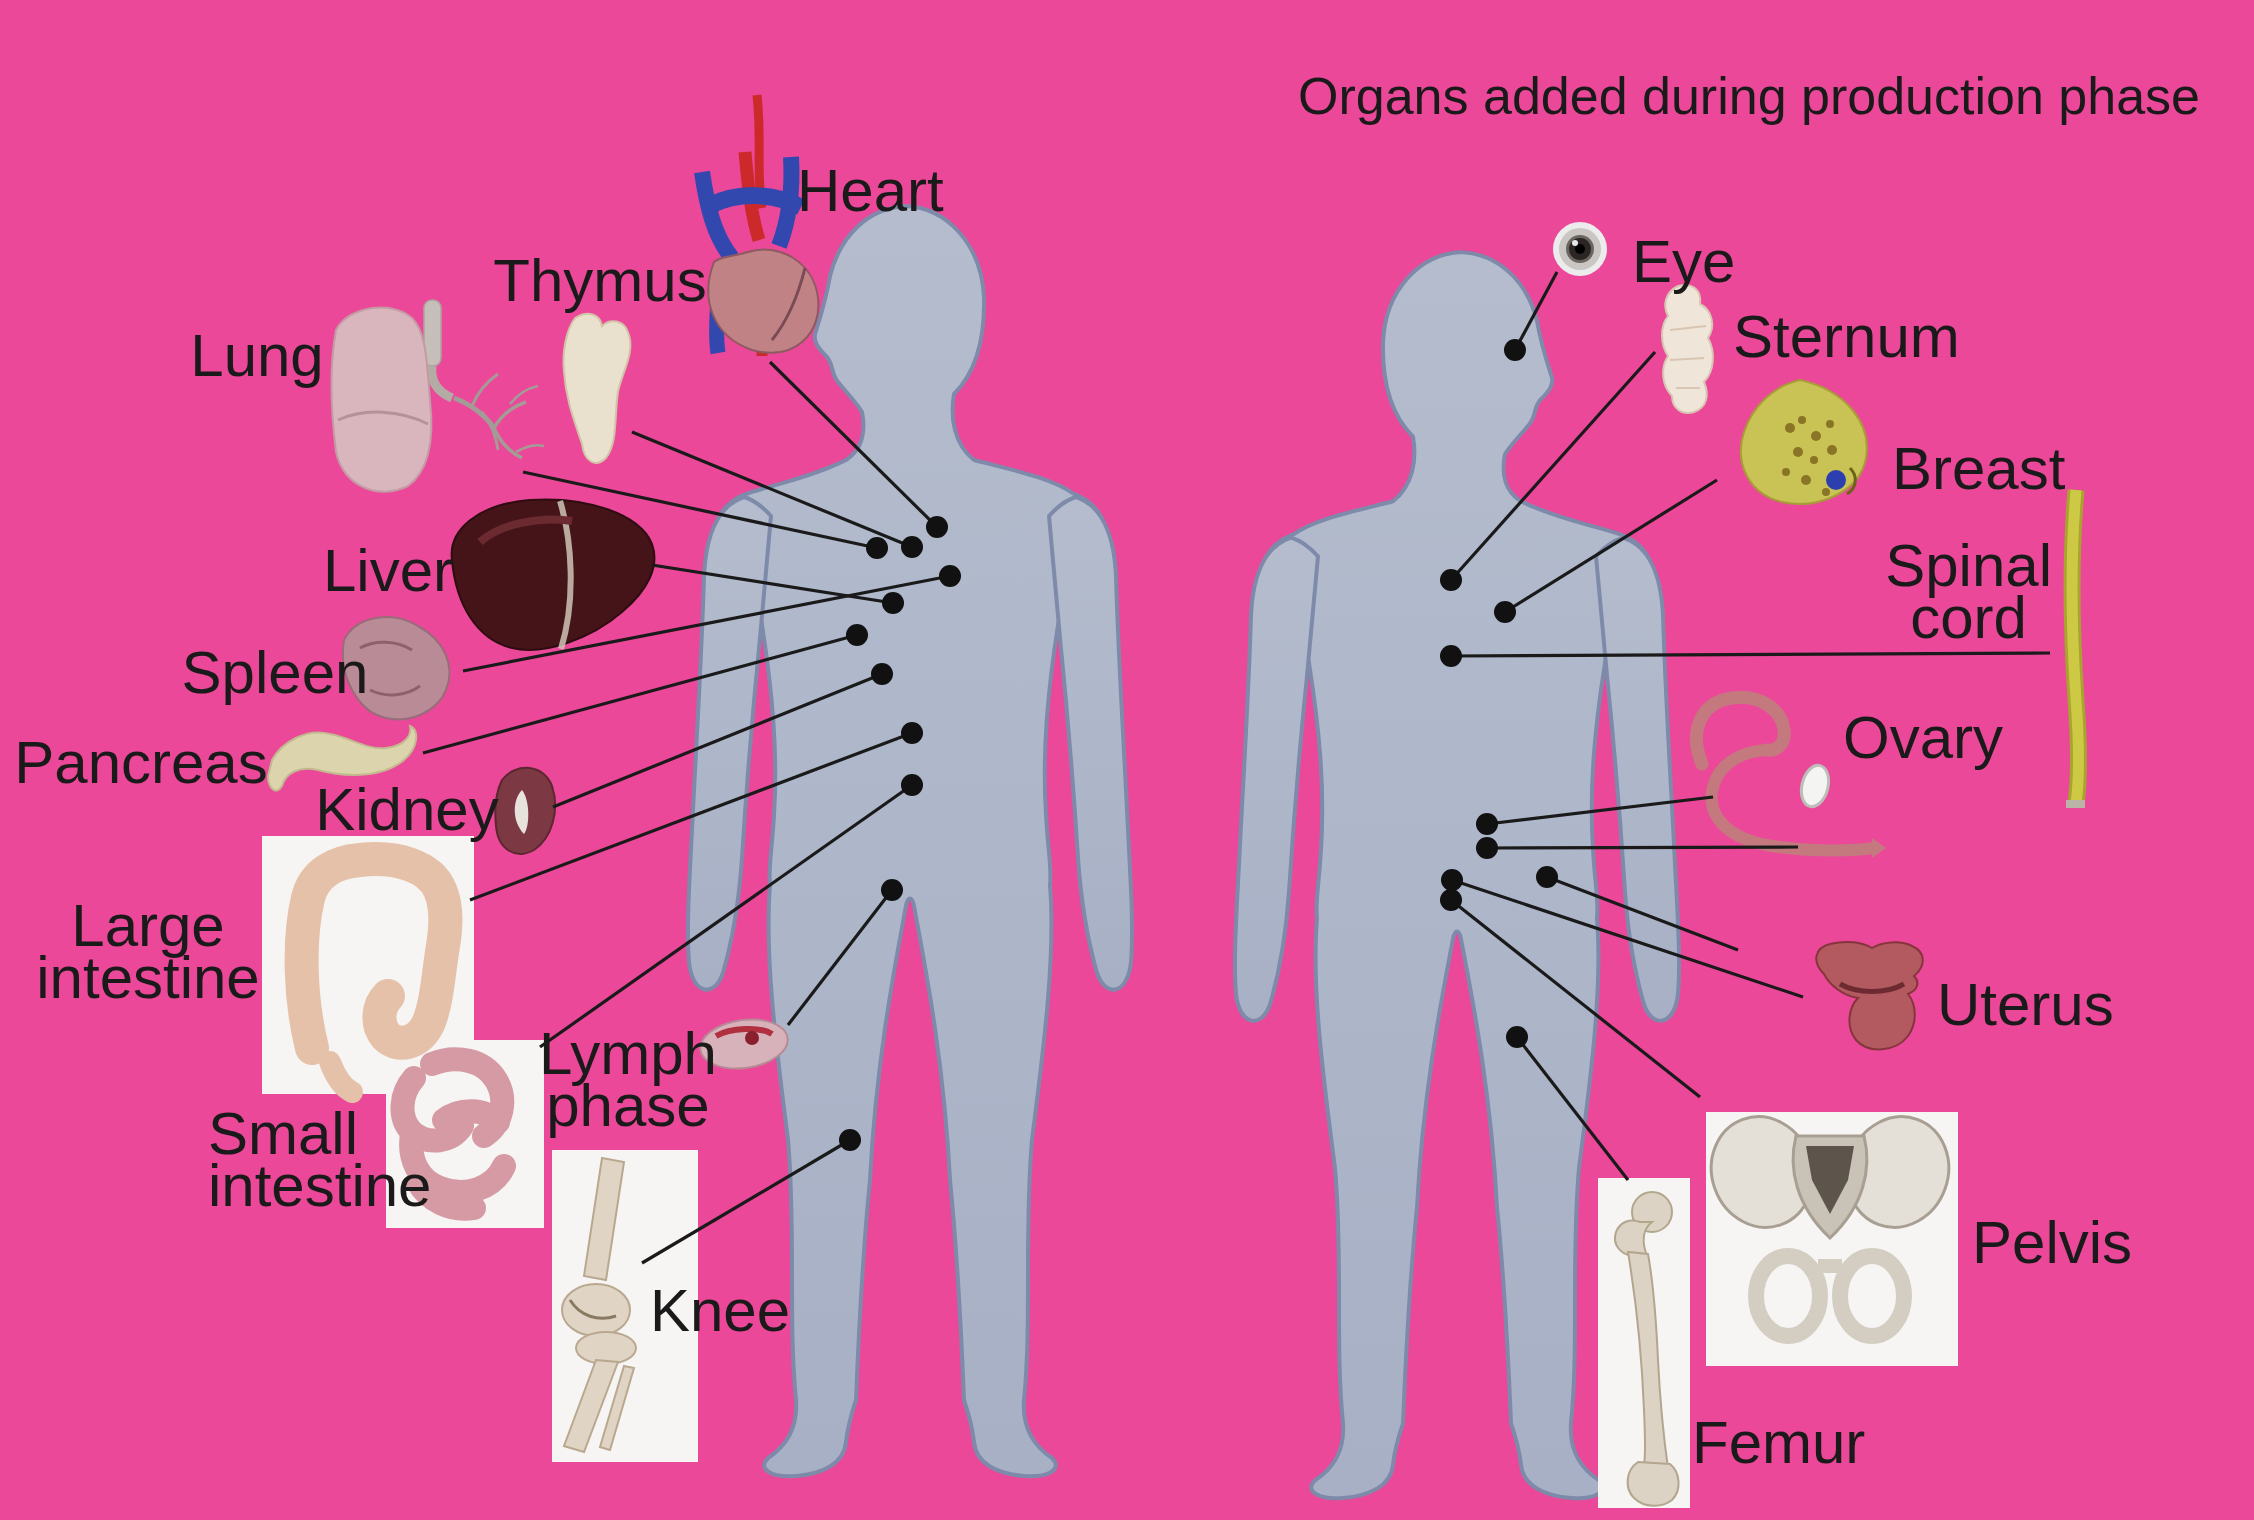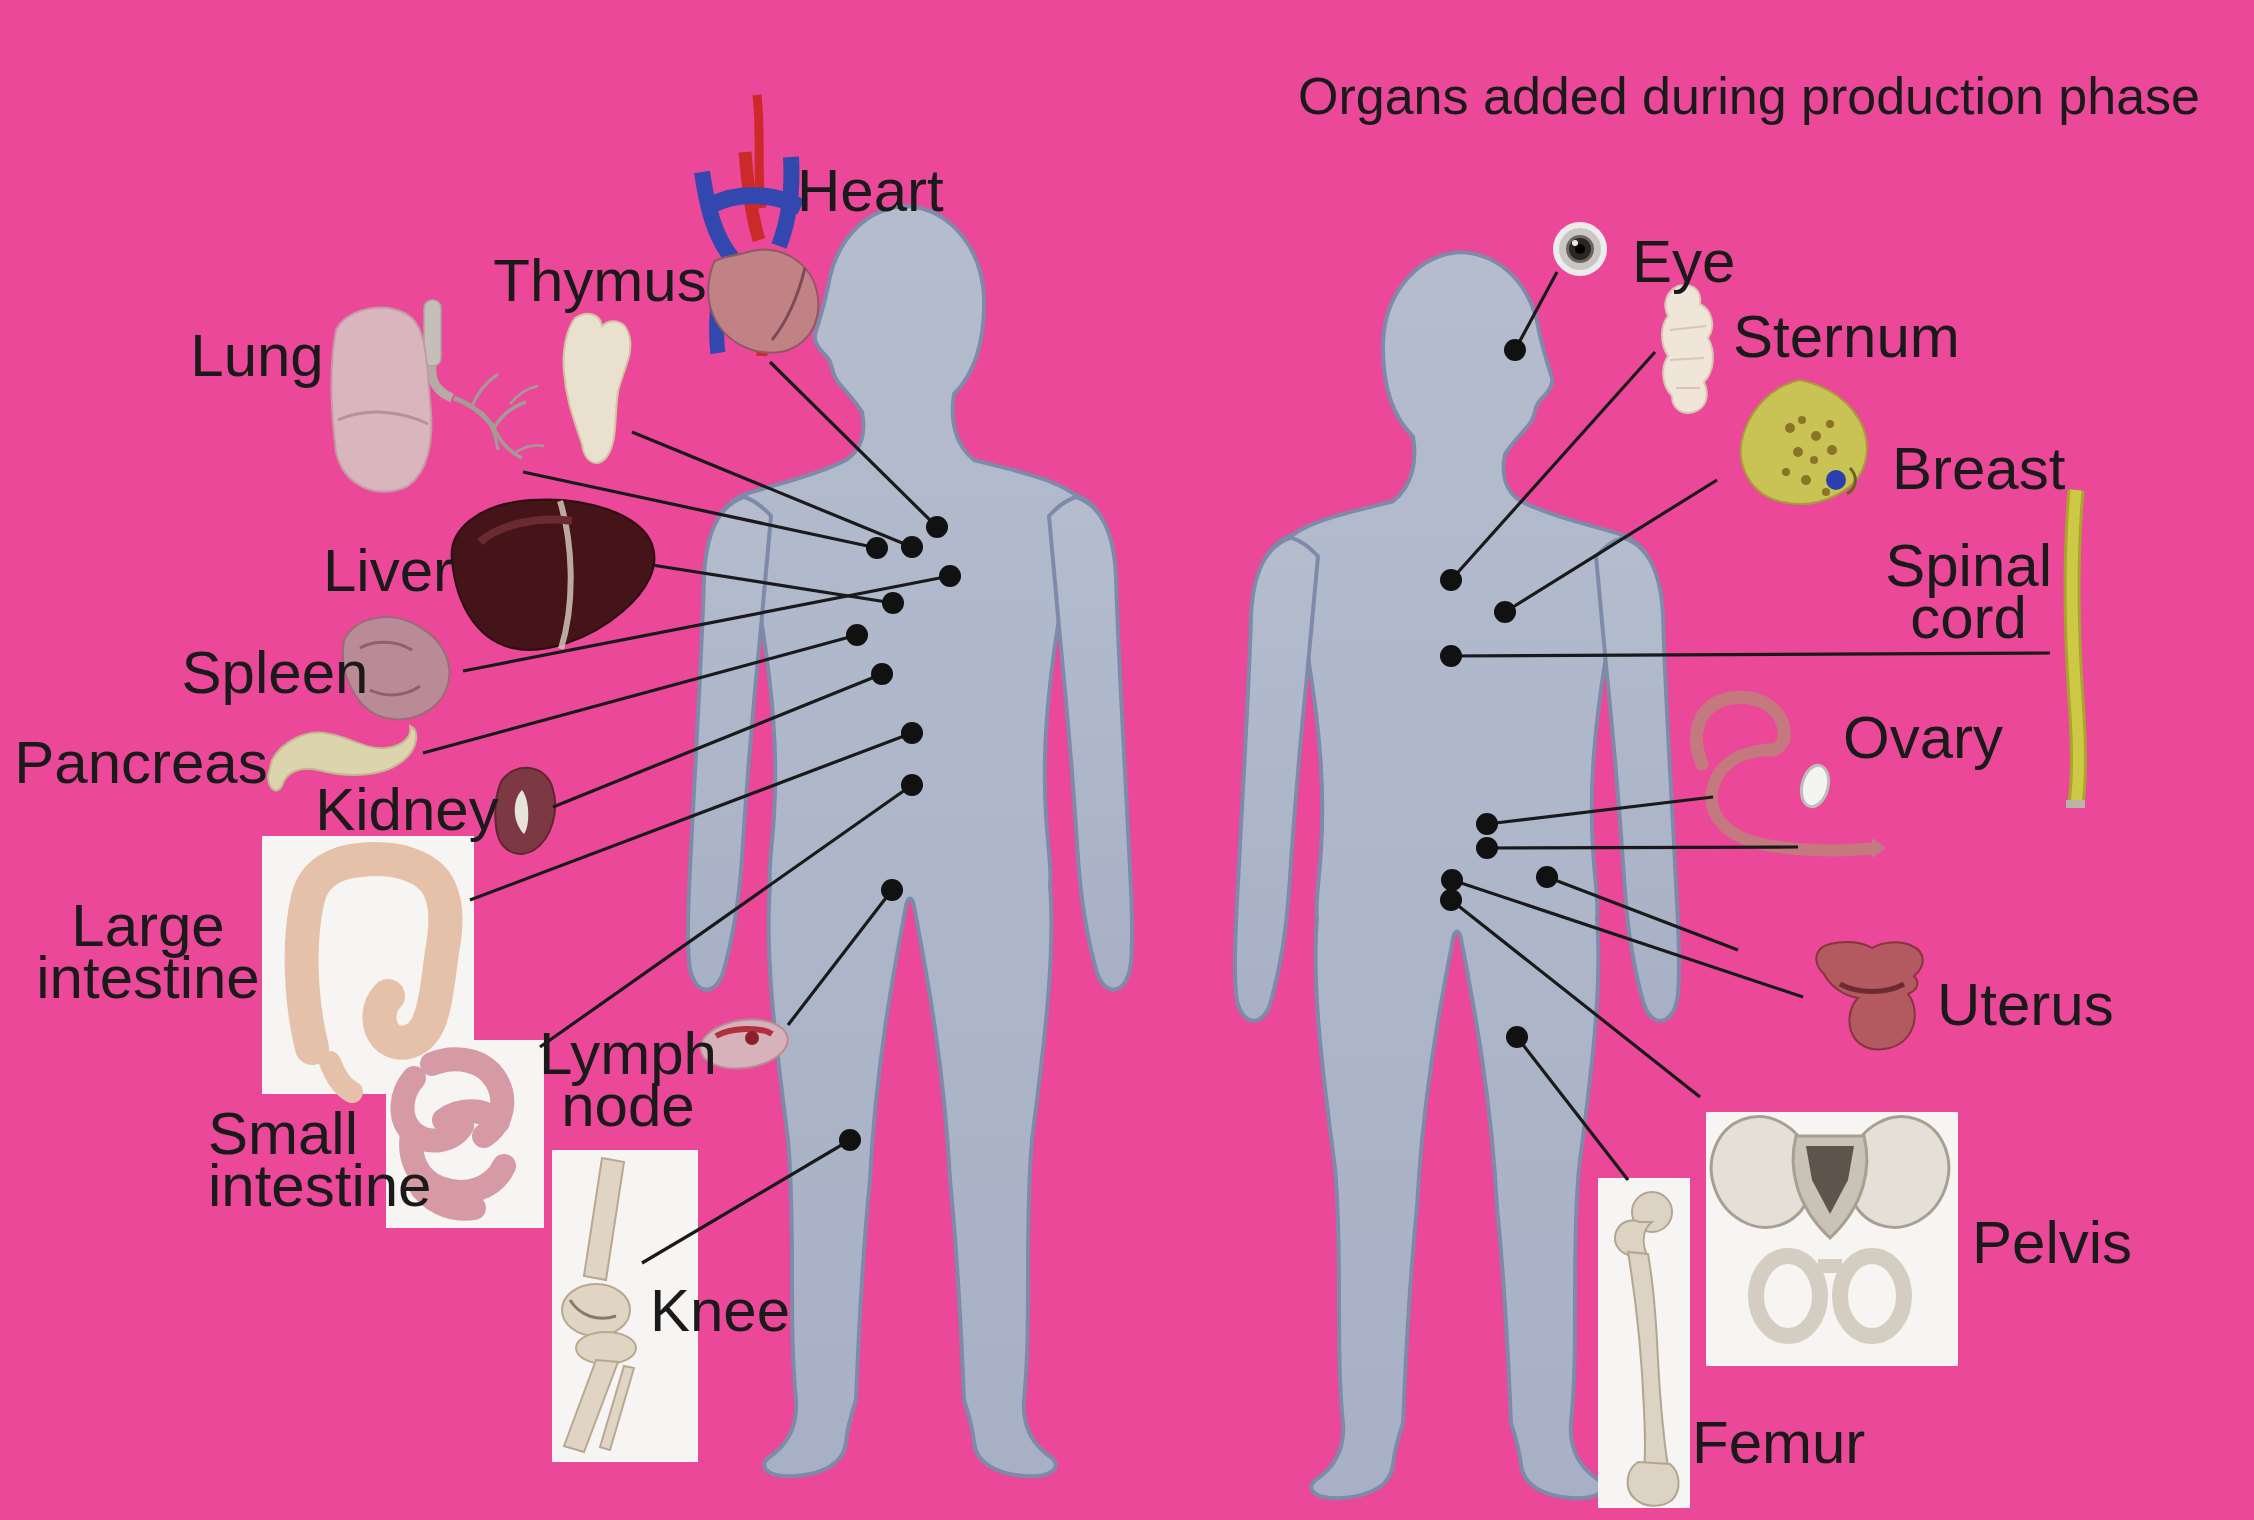--- a/index.html
+++ b/index.html
@@ -349,21 +349,21 @@
   <div class="lbl ctr" style="left:388px;top:545px;">Liver</div>
   <div class="lbl ctr" style="left:275px;top:647px;">Spleen</div>
   <div class="lbl ctr" style="left:141px;top:737px;">Pancreas</div>
   <div class="lbl ctr" style="left:407px;top:784px;">Kidney</div>
   <div class="lbl ctr" style="left:148px;top:900px;">
     <span>Large</span><br>
     <span>intestine</span>
   </div>
   <div class="lbl ctr" style="left:628px;top:1028px;">
     <span>Lymph</span><br>
-    <span>node</span>
+    <span>phase</span>
   </div>
   <div class="lbl" style="left:208px;top:1108px;">
     <span>Small</span><br>
     <span>intestine</span>
   </div>
   <div class="lbl ctr" style="left:720px;top:1285px;">Knee</div>
 
   <div class="lbl" style="left:1632px;top:236px;text-align:center;">Eye</div>
   <div class="lbl" style="left:1733px;top:311px;">Sternum</div>
   <div class="lbl" style="left:1892px;top:443px;">Breast</div>

